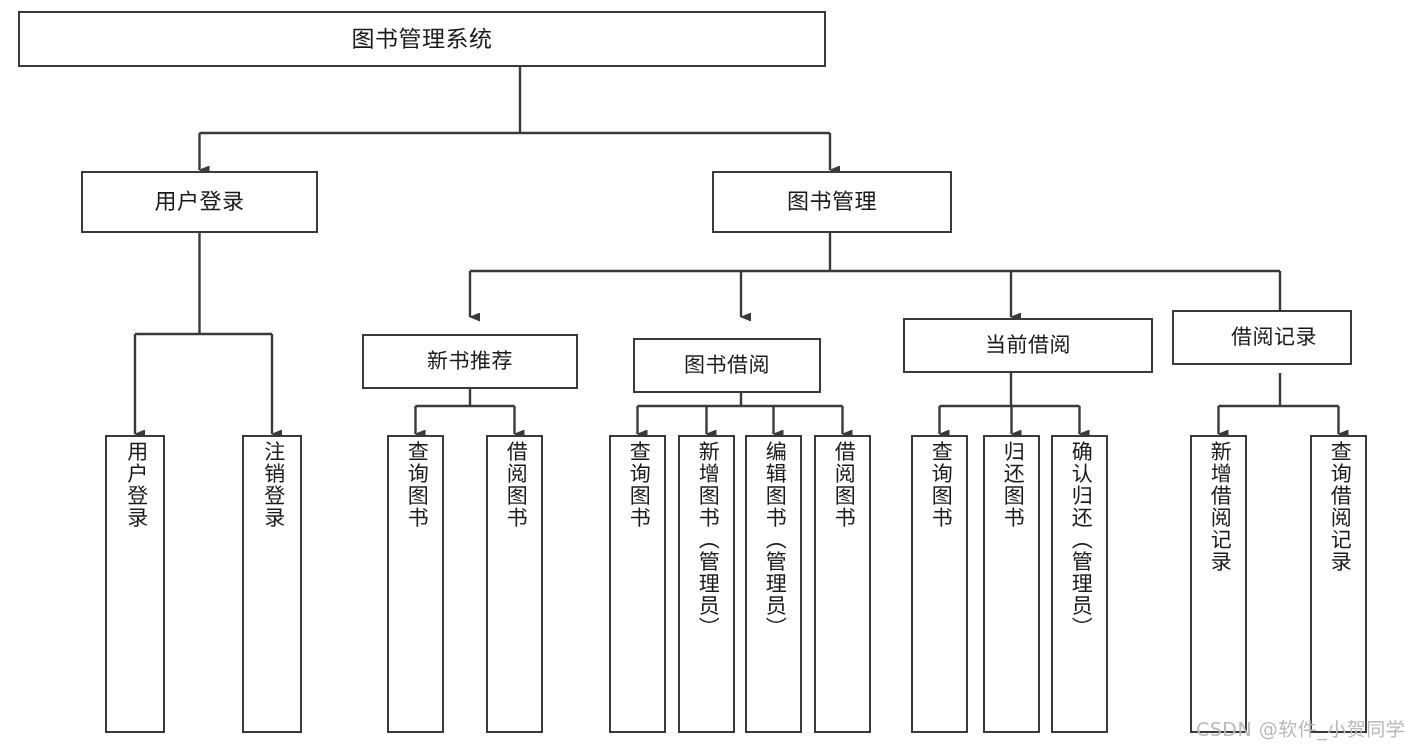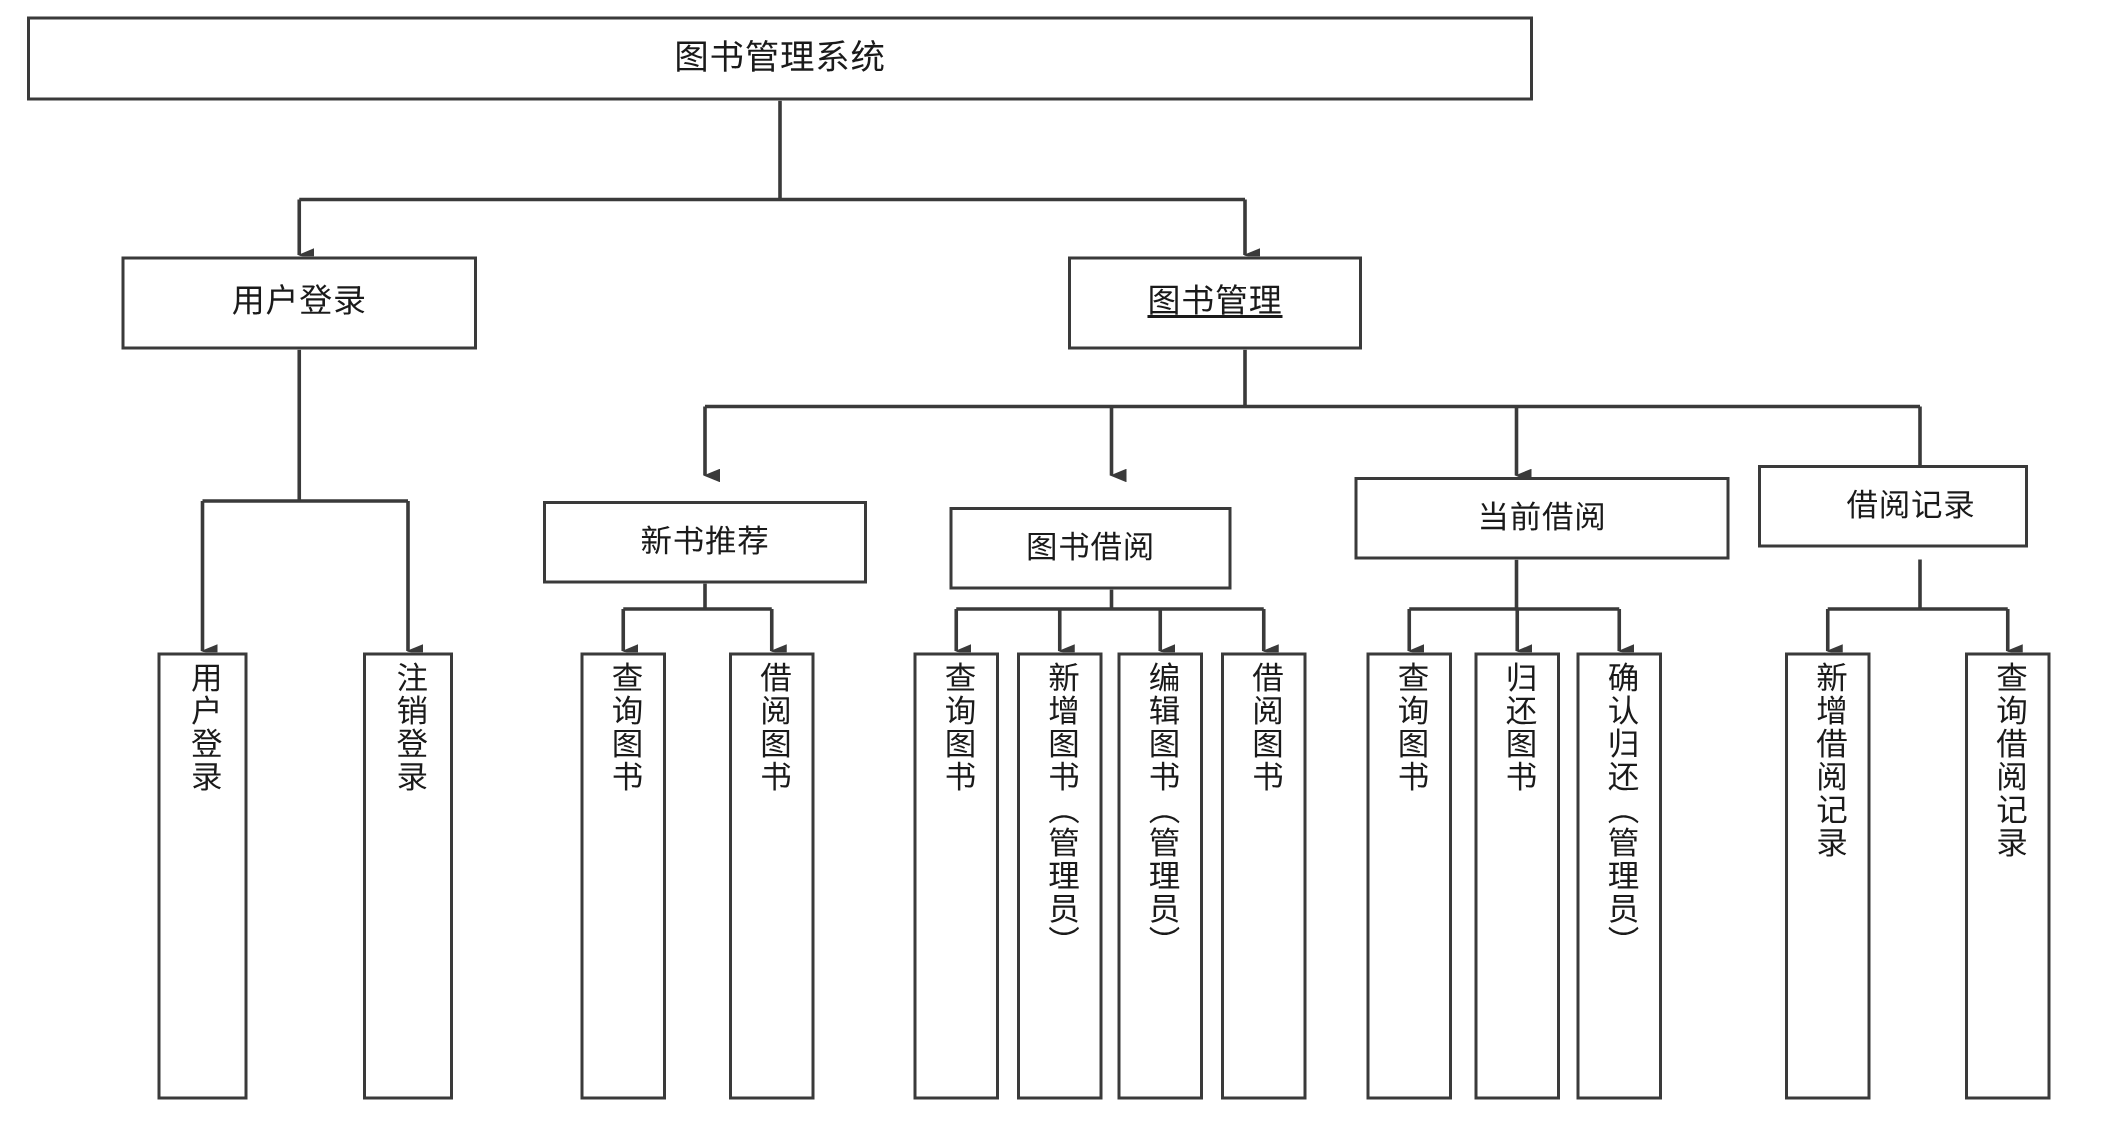--- a/index.html
+++ b/index.html
@@ -111,27 +111,27 @@
         <path d="M1011.5,406 L1011.5,434" marker-end="url(#arrowhead)"></path>
         <path d="M1079.5,406 L1079.5,434" marker-end="url(#arrowhead)"></path>
         <path d="M1280,373 L1280,406"></path>
         <path d="M1218.5,406 L1338.5,406"></path>
         <path d="M1218.5,406 L1218.5,434" marker-end="url(#arrowhead)"></path>
         <path d="M1338.5,406 L1338.5,434" marker-end="url(#arrowhead)"></path>
       </g>
   </svg>
 
   <div id="node-group">
-      <div class="node level-0" id="node-root" style="left: 18px; top: 11px; width: 1004px; height: 56px;">
+      <div class="node level-0" id="node-root" style="left: 18px; top: 11px; width: 808px; height: 56px;">
         <span class="node-label">图书管理系统</span>
       </div>
       <div class="node level-1" id="node-n_user_login" style="left: 81px; top: 171px; width: 237px; height: 62px;">
         <span class="node-label">用户登录</span>
       </div>
-      <div class="node level-1" id="node-n_book_manage" style="left: 712px; top: 171px; width: 196px; height: 62px; text-decoration: underline;">
+      <div class="node level-1" id="node-n_book_manage" style="left: 712px; top: 171px; width: 240px; height: 62px;">
         <span class="node-label">图书管理</span>
       </div>
       <div class="node level-2" id="node-n_new_book_rec" style="left: 362px; top: 334px; width: 216px; height: 55px;">
         <span class="node-label">新书推荐</span>
       </div>
       <div class="node level-2" id="node-n_book_borrow" style="left: 633px; top: 318px; width: 188px; height: 55px; margin-top: 20px;">
         <span class="node-label">图书借阅</span>
       </div>
       <div class="node level-2" id="node-n_current_borrow" style="left: 903px; top: 318px; width: 250px; height: 55px;">
         <span class="node-label">当前借阅</span>
@@ -173,14 +173,15 @@
         <span class="node-label">确认归还（管理员）</span>
       </div>
       <div class="node level-3 vertical" id="node-l_add_record" style="left: 1190px; top: 435px; width: 57px; height: 298px;">
         <span class="node-label">新增借阅记录</span>
       </div>
       <div class="node level-3 vertical" id="node-l_query_record" style="left: 1310px; top: 435px; width: 57px; height: 298px;">
         <span class="node-label">查询借阅记录</span>
       </div>
     </div>
 
+  <div id="watermark" style="left: 1196px; top: 714px;">CSDN @软件_小贺同学</div>
 
 </div>
 
 </body></html>

